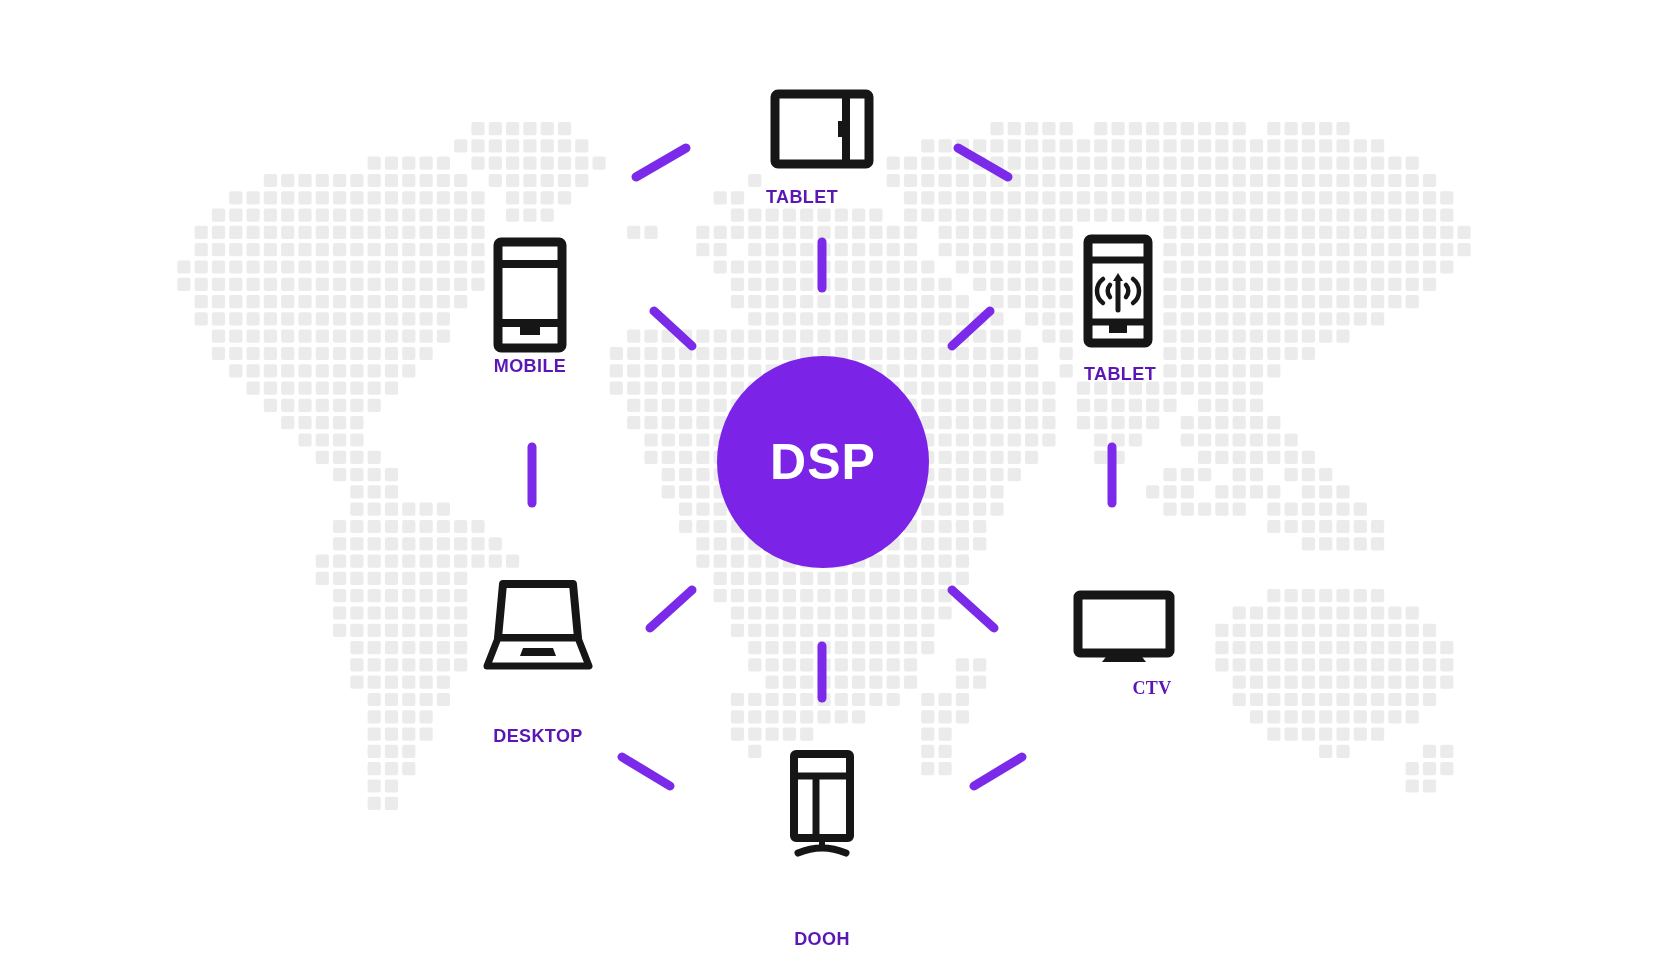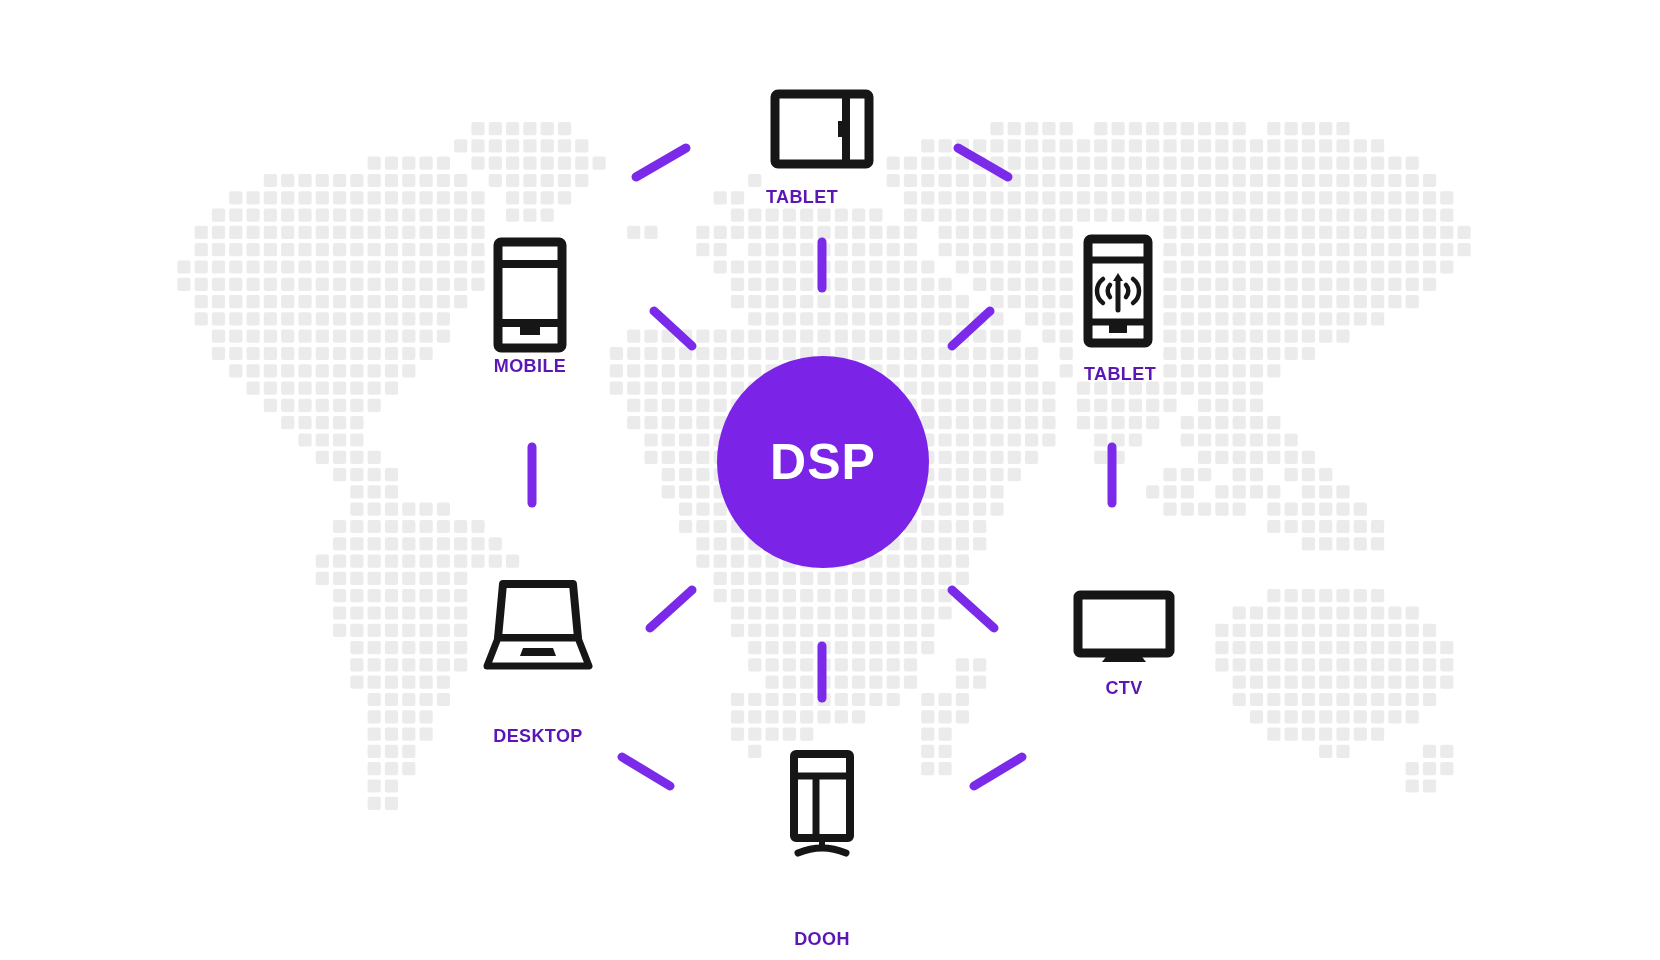--- a/index.html
+++ b/index.html
@@ -1512,21 +1512,21 @@
         <path class="s" d="M50,45 A15 15 0 0 1 50,69" stroke-width="4.5"></path>
       </svg>
     </div>
     <div class="node-label" style="left: 1120px; top: 374px;">TABLET</div>
     <div class="node-icon" style="left: 1124px; top: 627px;">
       <svg viewBox="0 0 102 74" width="102" height="74">
         <rect class="sw" x="5" y="5" width="92" height="58" rx="2" stroke-width="9"></rect>
         <path class="f" d="M36,63 L66,63 L73,72 L29,72 Z"></path>
       </svg>
     </div>
-    <div class="node-label" style="left: 1124px; top: 688px;">CTV</div>
+    <div class="node-label" style="left: 1152px; top: 688px; font-family: Liberation Serif, serif;">CTV</div>
     <div class="node-icon" style="left: 822px; top: 806px;">
       <svg viewBox="0 0 64 112" width="64" height="112">
         <rect class="sw" x="4" y="4" width="56" height="84" rx="2" stroke-width="8"></rect>
         <line class="s" x1="8" y1="26" x2="56" y2="26" stroke-width="7"></line>
         <line class="s" x1="26" y1="30" x2="26" y2="84" stroke-width="7"></line>
         <line class="s" x1="32" y1="88" x2="32" y2="97" stroke-width="6"></line>
         <path class="s" d="M8,103 Q32,93 56,103" stroke-width="7"></path>
       </svg>
     </div>
     <div class="node-label" style="left: 822px; top: 896px; margin-top: 43px;">DOOH</div>

